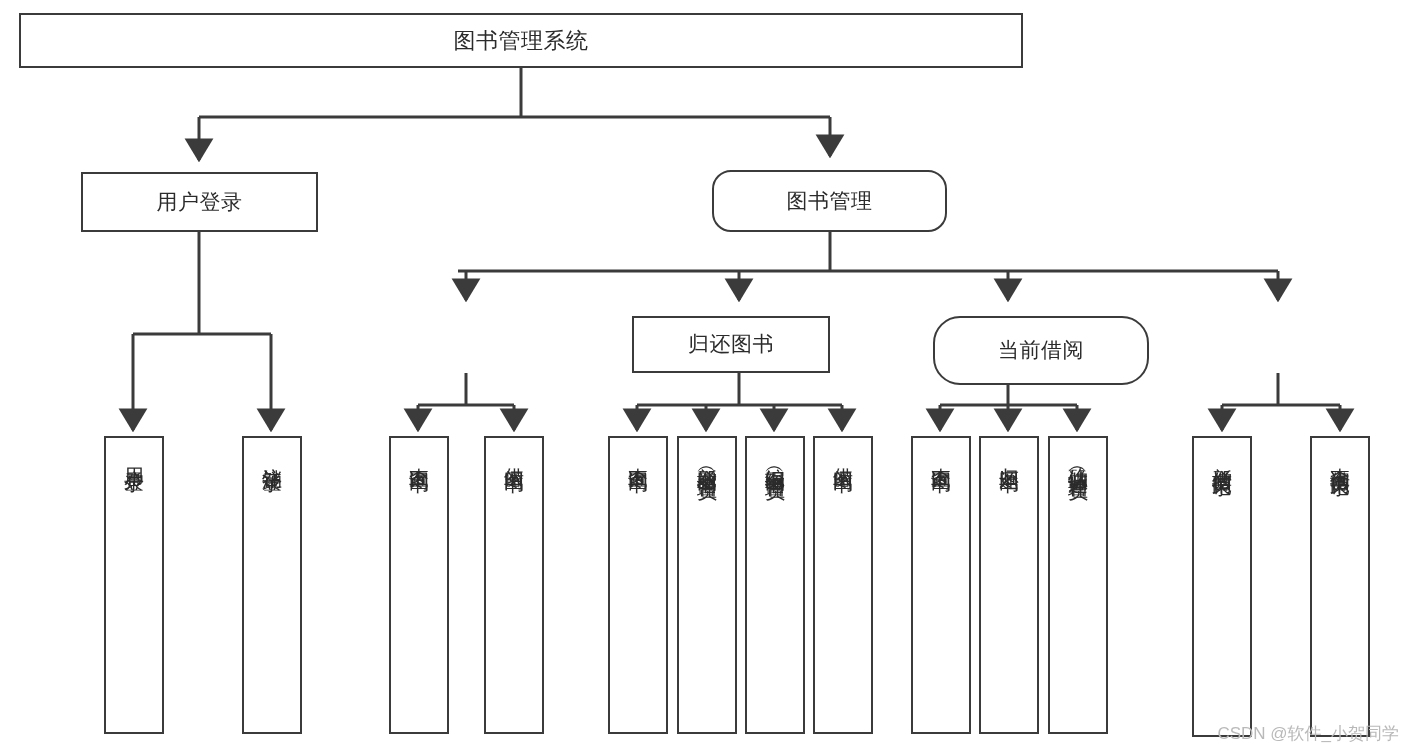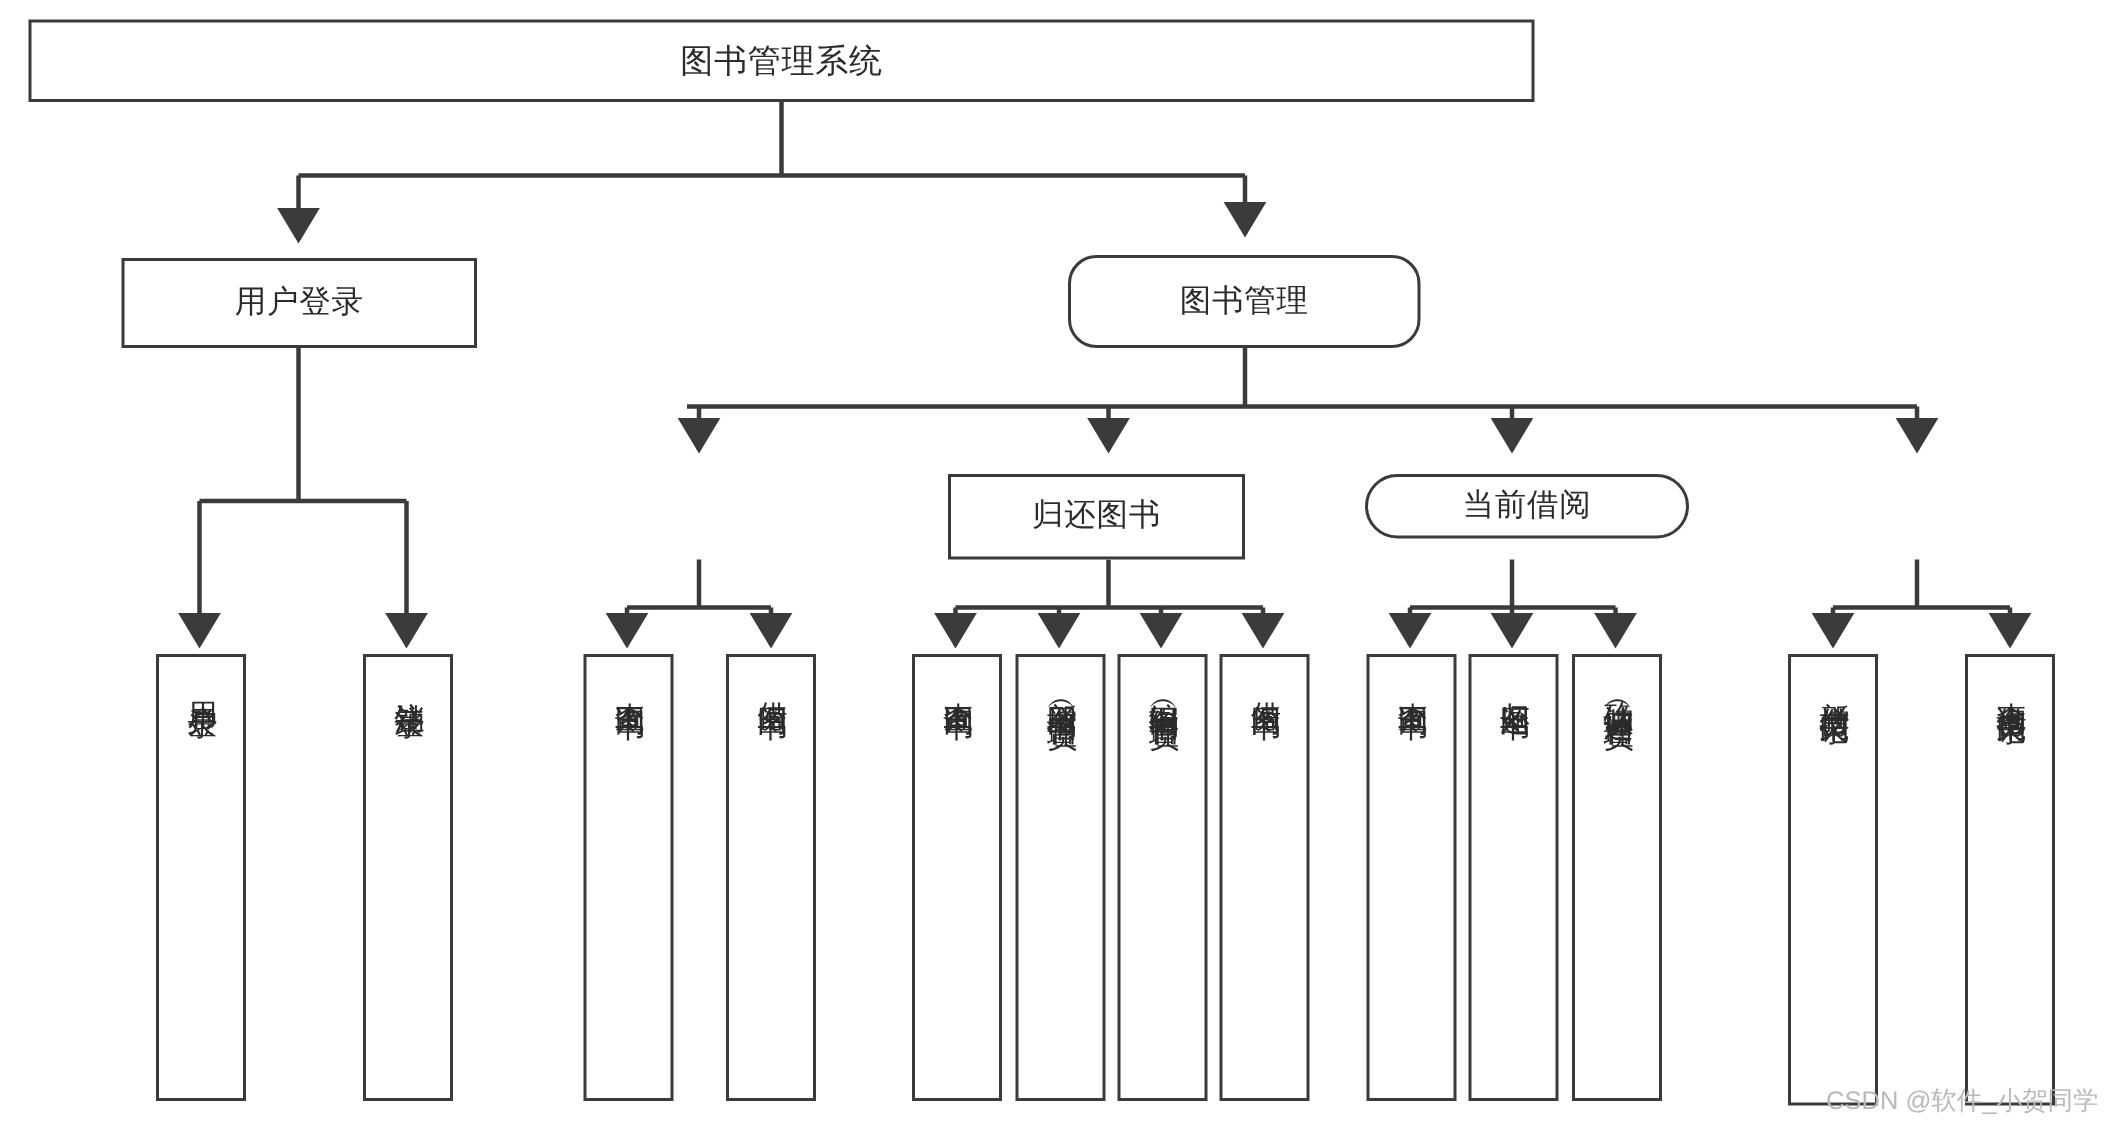--- a/index.html
+++ b/index.html
@@ -130,21 +130,21 @@
   <div class="node h" style="left:81px;top:172px;width:237px;height:60px;">
     <span class="label">用户登录</span>
   </div>
   <div class="node h" style="left:712px;top:170px;width:235px;height:62px;border-radius:19px;">
     <span class="label">图书管理</span>
   </div>
 
   <div class="node h" style="left:632px;top:316px;width:198px;height:57px;">
     <span class="label">归还图书</span>
   </div>
-  <div class="node h" style="left:910px;top:316px;width:216px;height:43px;border-radius:27px;">
+  <div class="node h" style="left:933px;top:316px;width:216px;height:69px;border-radius:27px;">
     <span class="label">当前借阅</span>
   </div>
 
   <div class="node v" style="left:104px;top:436px;width:60px;height:298px;">
     <span class="label">用户登录</span>
   </div>
   <div class="node v" style="left:242px;top:436px;width:60px;height:298px;">
     <span class="label">注销登录</span>
   </div>
 

